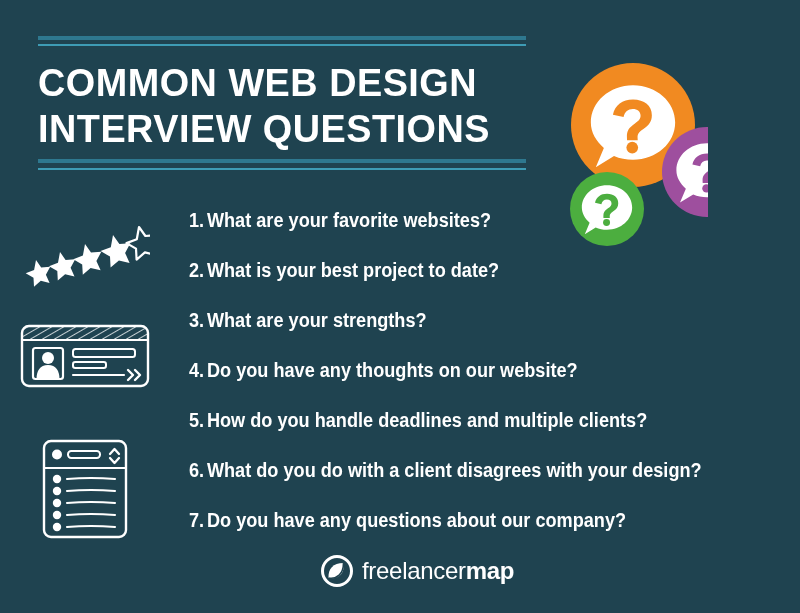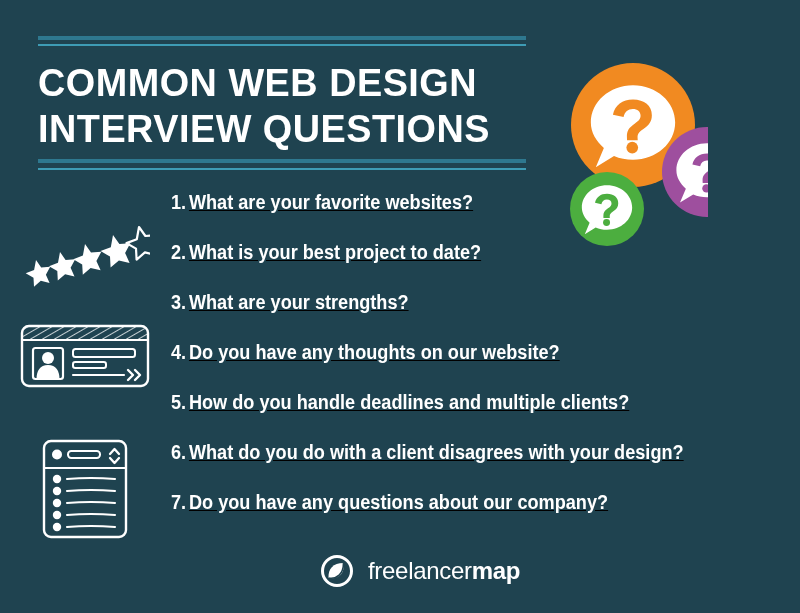--- a/index.html
+++ b/index.html
@@ -70,24 +70,23 @@
     transform-origin: left top;
   }
   .headline .line { display: block; white-space: nowrap; }
 
   
   .questions {
     position: absolute;
     left: 171px;
     top: 189px;
     width: 600px;
-    margin: 0;
+    margin: 18px;
     padding: 0;
     list-style: none;
-    text-decoration: underline;
   }
   .q-item {
     display: block;
     color: #ffffff;
     font-family: "Liberation Sans", sans-serif;
     font-weight: bold;
     font-size: 19.5px;
     line-height: 26px;
     height: 50px;
     white-space: nowrap;
@@ -114,21 +113,21 @@
     position: absolute;
     left: 320px;
     top: 551px;
     width: 176px;
     height: 40px;
     display: flex;
     align-items: center;
   }
   .logo-mark { width: 34px; height: 34px; flex: 0 0 34px; }
   .logo-text {
-    margin-left: 14px;
+    margin-left: 8px;
     color: #ffffff;
     font-family: "Liberation Sans", sans-serif;
     font-size: 24px;
     line-height: 24px;
     letter-spacing: -0.3px;
     white-space: nowrap;
   }
   .logo-text .light { font-weight: normal; }
   .logo-text .bold  { font-weight: bold; }
 </style>

